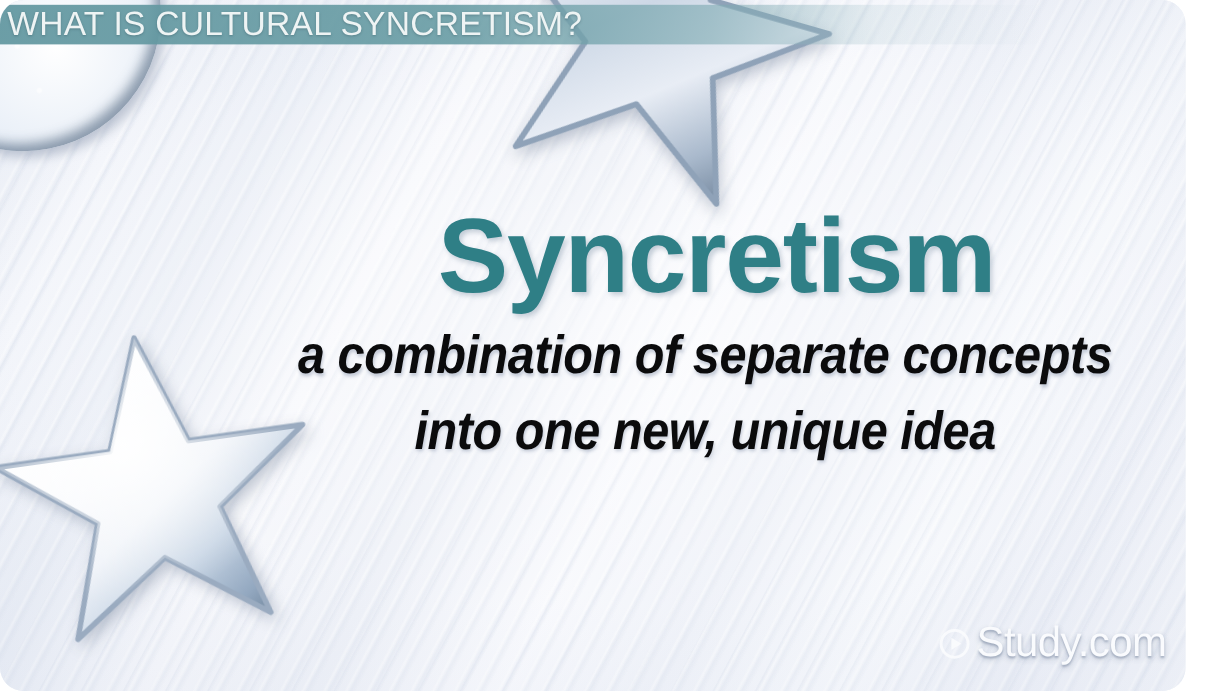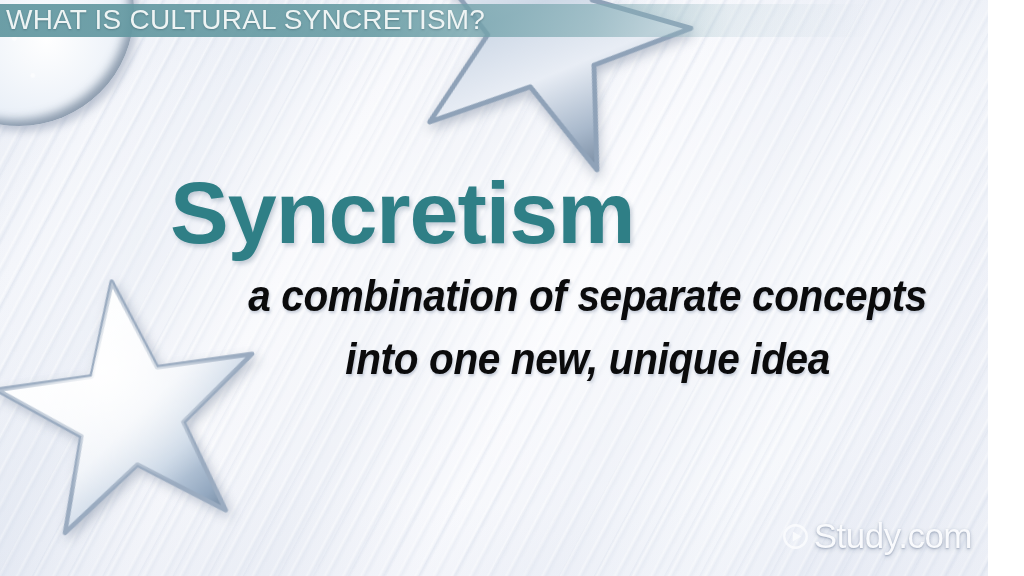--- a/index.html
+++ b/index.html
@@ -8,20 +8,21 @@
     background: #ffffff;
   }
 
   #slide {
     position: relative;
     width: 988px;
     height: 576px;
     overflow: hidden;
     font-family: "Liberation Sans", sans-serif;
     background-color: #eef1f7;
+    border-radius: 20px;
   }
 
   
   .bg-base {
     position: absolute;
     inset: 0;
     background:
       linear-gradient(118deg,
         #e9edf5 0%,
         #f4f6fb 12%,
@@ -126,21 +127,21 @@
     white-space: nowrap;
     text-shadow: 0 1px 2px rgba(40,70,80,0.35);
   }
 
   
   .headline {
     position: absolute;
     left: 0;
     top: 162px;
     width: 1024px;
-    text-align: left;
+    text-align: center;
     font-size: 88px;
     font-weight: bold;
     letter-spacing: -1px;
     color: #2f7f86;
     text-shadow: 2px 3px 4px rgba(120,140,160,0.40);
     padding-left: 170px;
     box-sizing: border-box;
   }
 
   

